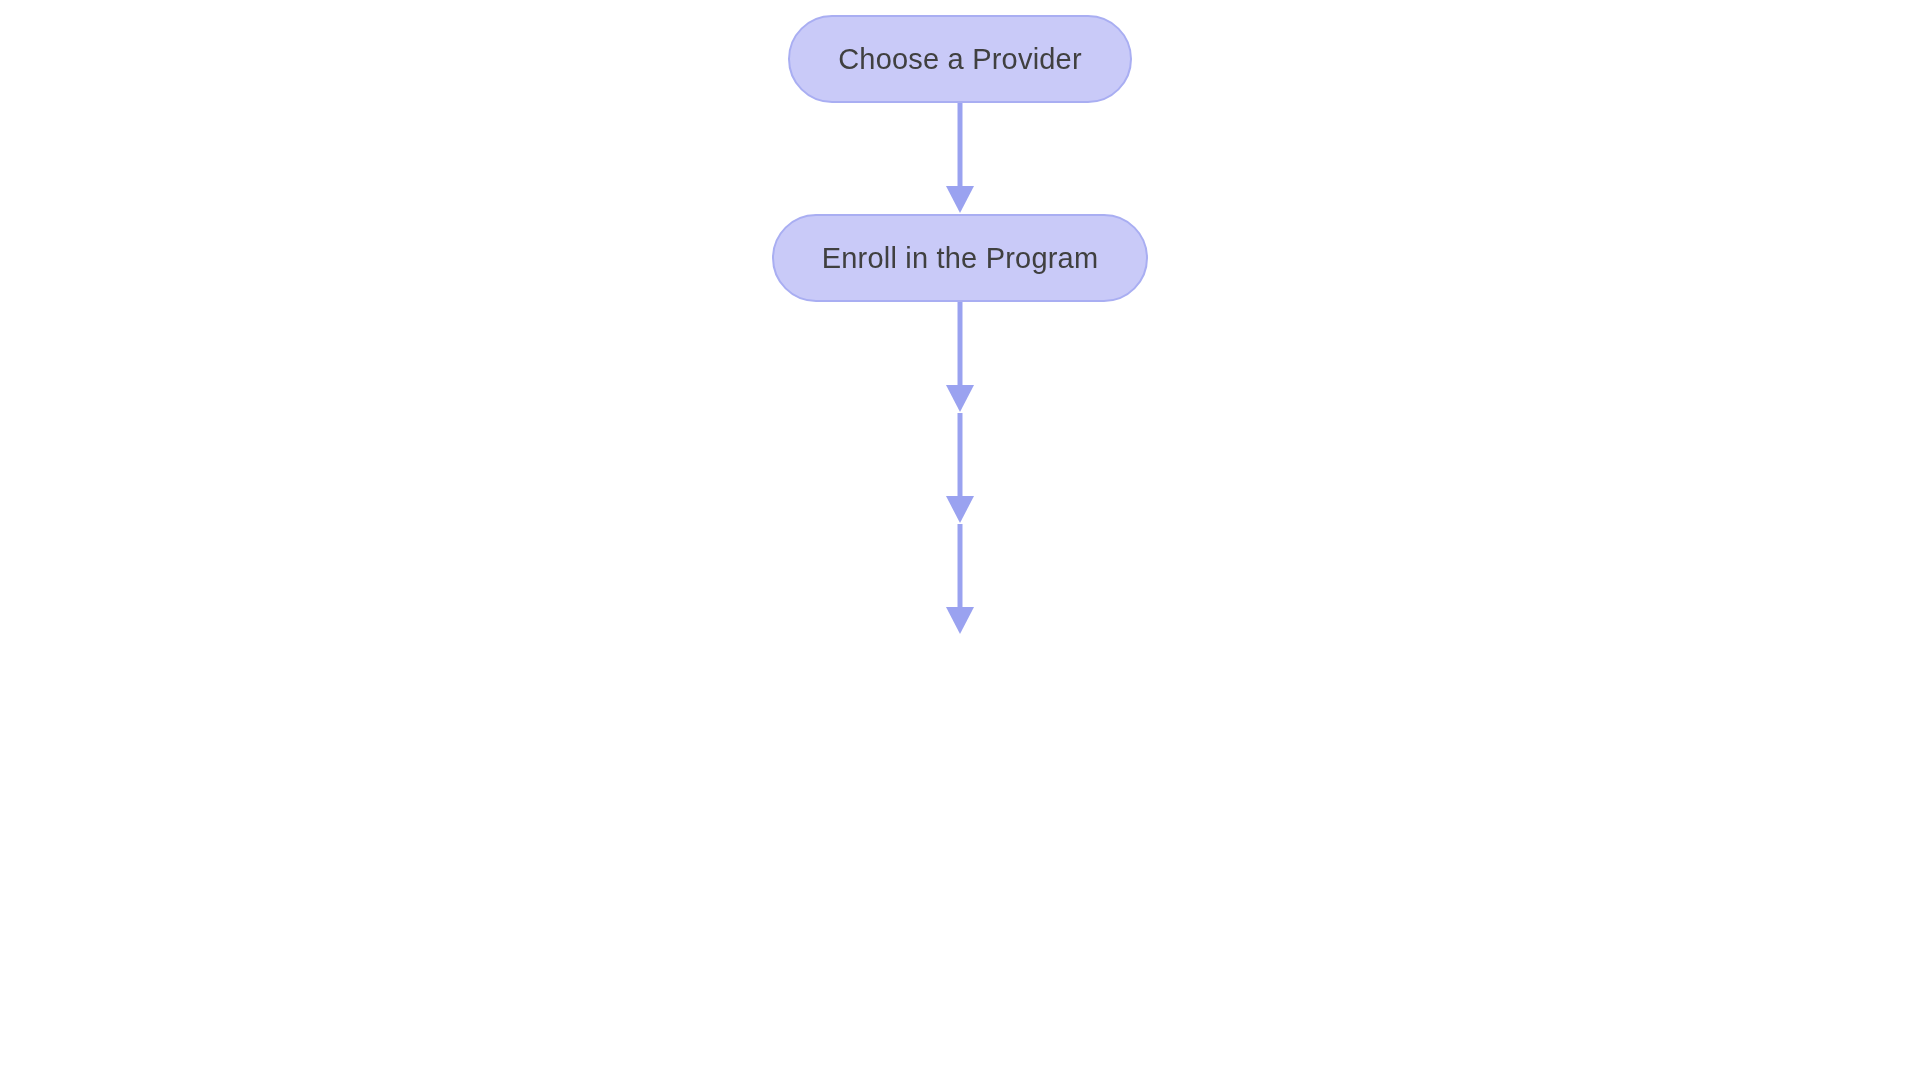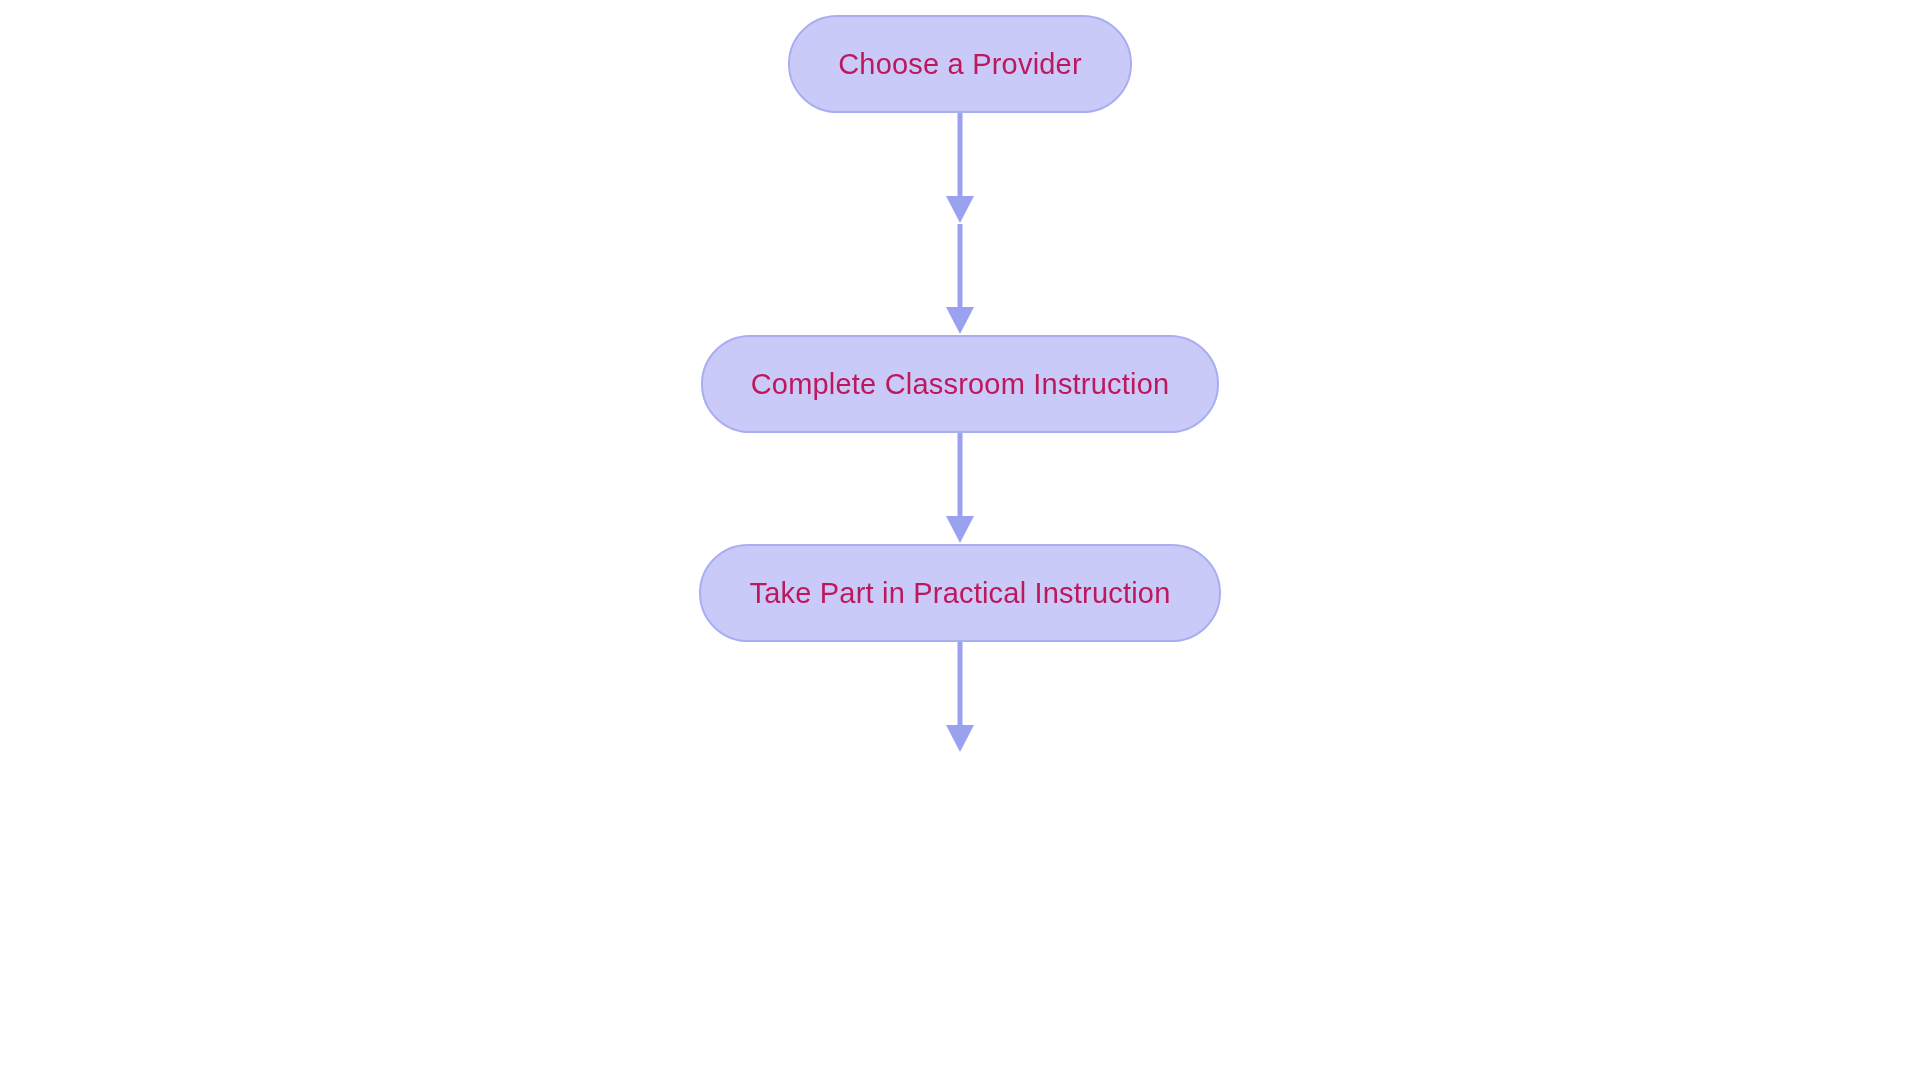--- a/index.html
+++ b/index.html
@@ -17,31 +17,31 @@
   .canvas {
     width: 1920px;
     height: 1083px;
     display: flex;
     flex-direction: column;
     align-items: center;
     padding-top: 15px;
     box-sizing: border-box;
   }
   .flow-node {
-    height: 98px;
+    height: 88px;
     box-sizing: border-box;
     display: inline-flex;
     align-items: center;
     justify-content: center;
     padding: 0 48px;
     white-space: nowrap;
     background: #c9caf8;
     border: 2px solid #a9aef2;
     border-radius: 61px;
-    color: #be185d;
+    color: #404040;
     font-size: 29px;
     font-weight: 500;
     letter-spacing: 0.2px;
     flex: 0 0 auto;
   }
   .connector {
     height: 111px;
     width: 30px;
     flex: 0 0 auto;
     display: block;
@@ -59,38 +59,37 @@
 
   <div class="flow-node">Choose a Provider</div>
 
   <div class="connector">
     <svg viewBox="0 0 30 111" xmlns="http://www.w3.org/2000/svg" aria-hidden="true">
       <line x1="15" y1="0" x2="15" y2="86" stroke-width="5" stroke="#9aa2f0"></line>
       <polygon points="1,83 29,83 15,110" fill="#9aa2f0"></polygon>
     </svg>
   </div>
 
+  <div class="flow-node">Enroll in the Program</div>
 
   <div class="connector">
     <svg viewBox="0 0 30 111" xmlns="http://www.w3.org/2000/svg" aria-hidden="true">
       <line x1="15" y1="0" x2="15" y2="86" stroke-width="5" stroke="#9aa2f0"></line>
       <polygon points="1,83 29,83 15,110" fill="#9aa2f0"></polygon>
     </svg>
   </div>
 
-  <div class="flow-node">Complete Classroom Instruction</div>
 
   <div class="connector">
     <svg viewBox="0 0 30 111" xmlns="http://www.w3.org/2000/svg" aria-hidden="true">
       <line x1="15" y1="0" x2="15" y2="86" stroke-width="5" stroke="#9aa2f0"></line>
       <polygon points="1,83 29,83 15,110" fill="#9aa2f0"></polygon>
     </svg>
   </div>
 
-  <div class="flow-node">Take Part in Practical Instruction</div>
 
   <div class="connector">
     <svg viewBox="0 0 30 111" xmlns="http://www.w3.org/2000/svg" aria-hidden="true">
       <line x1="15" y1="0" x2="15" y2="86" stroke-width="5" stroke="#9aa2f0"></line>
       <polygon points="1,83 29,83 15,110" fill="#9aa2f0"></polygon>
     </svg>
   </div>
 
 
 </div>

